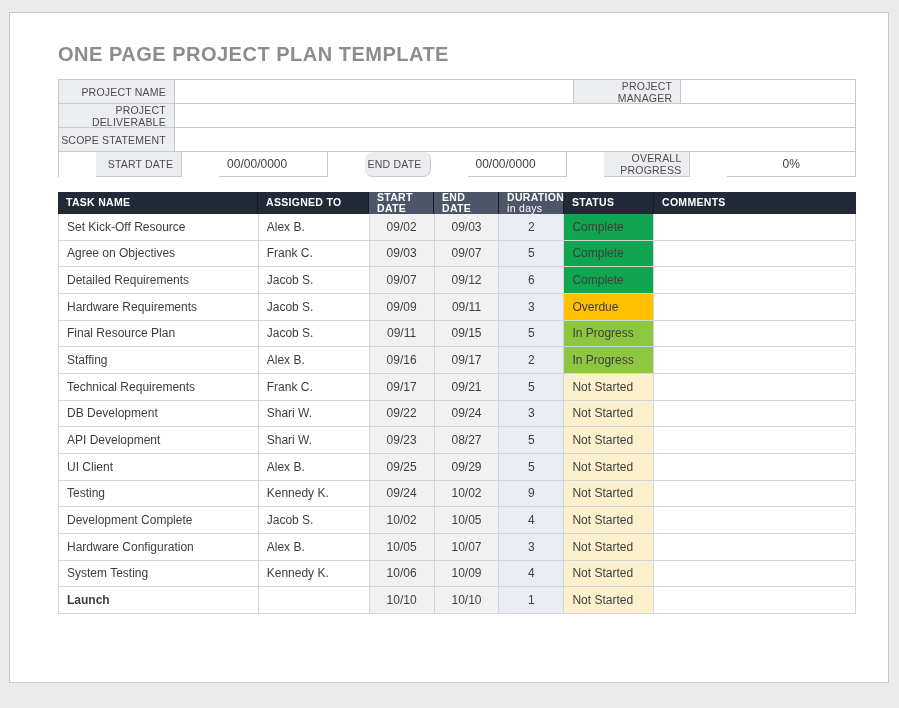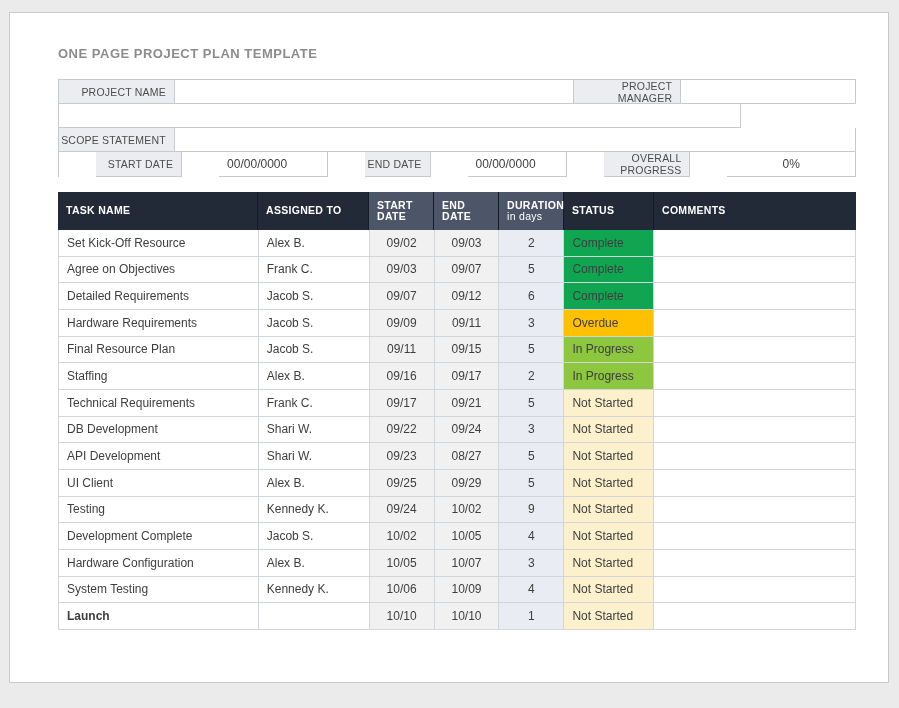--- a/index.html
+++ b/index.html
@@ -12,21 +12,21 @@
   .page {
     position: absolute;
     left: 9px; top: 12px;
     width: 880px; height: 671px;
     background: var(--page-bg, #ffffff);
     border: 1px solid #c9c9c9;
   }
   .content { padding: 31px 0 0 48px; }
 
   .doc-title {
-    font-size: 13px;
+    font-size: 20px;
     font-weight: 700;
     letter-spacing: 0.5px;
     color: var(--title-color, #8c8c8c);
     line-height: 20px;
   }
 
   
   .info-table {
     margin-top: 15px;
     width: 798px;
@@ -54,26 +54,26 @@
   .info-value {
     background: #fff;
     padding-left: 8px;
     font-size: 12px;
     color: #3e3e3e;
   }
   .info-value.center { justify-content: center; padding-left: 0; }
 
   .w116 { width: 116px; } .w400 { width: 400px; } .w107 { width: 107px; }
   .w175 { width: 175px; } .w682 { width: 682px; } .w147 { width: 147px; }
-  .w110 { width: 88px; } .w135 { width: 135px; } .w112 { width: 116px; }
+  .w110 { width: 88px; border-radius: 8px; } .w135 { width: 135px; } .w112 { width: 116px; }
   .w178 { width: 178px; }
 
   
   .task-table { margin-top: 15px; width: 798px; }
-  .t-header { display: flex; height: 38px; }
+  .t-header { display: flex; height: 22px; }
   .th {
     color: #ffffff;
     font-size: 10.5px;
     font-weight: 700;
     letter-spacing: 0.3px;
     background: var(--header-dark, #222a38);
     display: flex;
     flex-direction: column;
     justify-content: center;
     padding-left: 8px;
@@ -120,20 +120,21 @@
     <div class="doc-title">ONE PAGE PROJECT PLAN TEMPLATE</div>
 
     <div class="info-table">
       <div class="info-row">
         <div class="info-cell info-label w116">PROJECT NAME</div>
         <div class="info-cell info-value w400"></div>
         <div class="info-cell info-label w107">PROJECT MANAGER</div>
         <div class="info-cell info-value w175"></div>
       </div>
       <div class="info-row">
+        <div class="info-cell info-label w116">PROJECT DELIVERABLE</div>
         <div class="info-cell info-value w682"></div>
       </div>
       <div class="info-row">
         <div class="info-cell info-label w116">SCOPE STATEMENT</div>
         <div class="info-cell info-value w682"></div>
       </div>
       <div class="info-row">
         <div class="info-cell info-label w116">START DATE</div>
         <div class="info-cell info-value w147">00/00/0000</div>
         <div class="info-cell info-label w110">END DATE</div>

